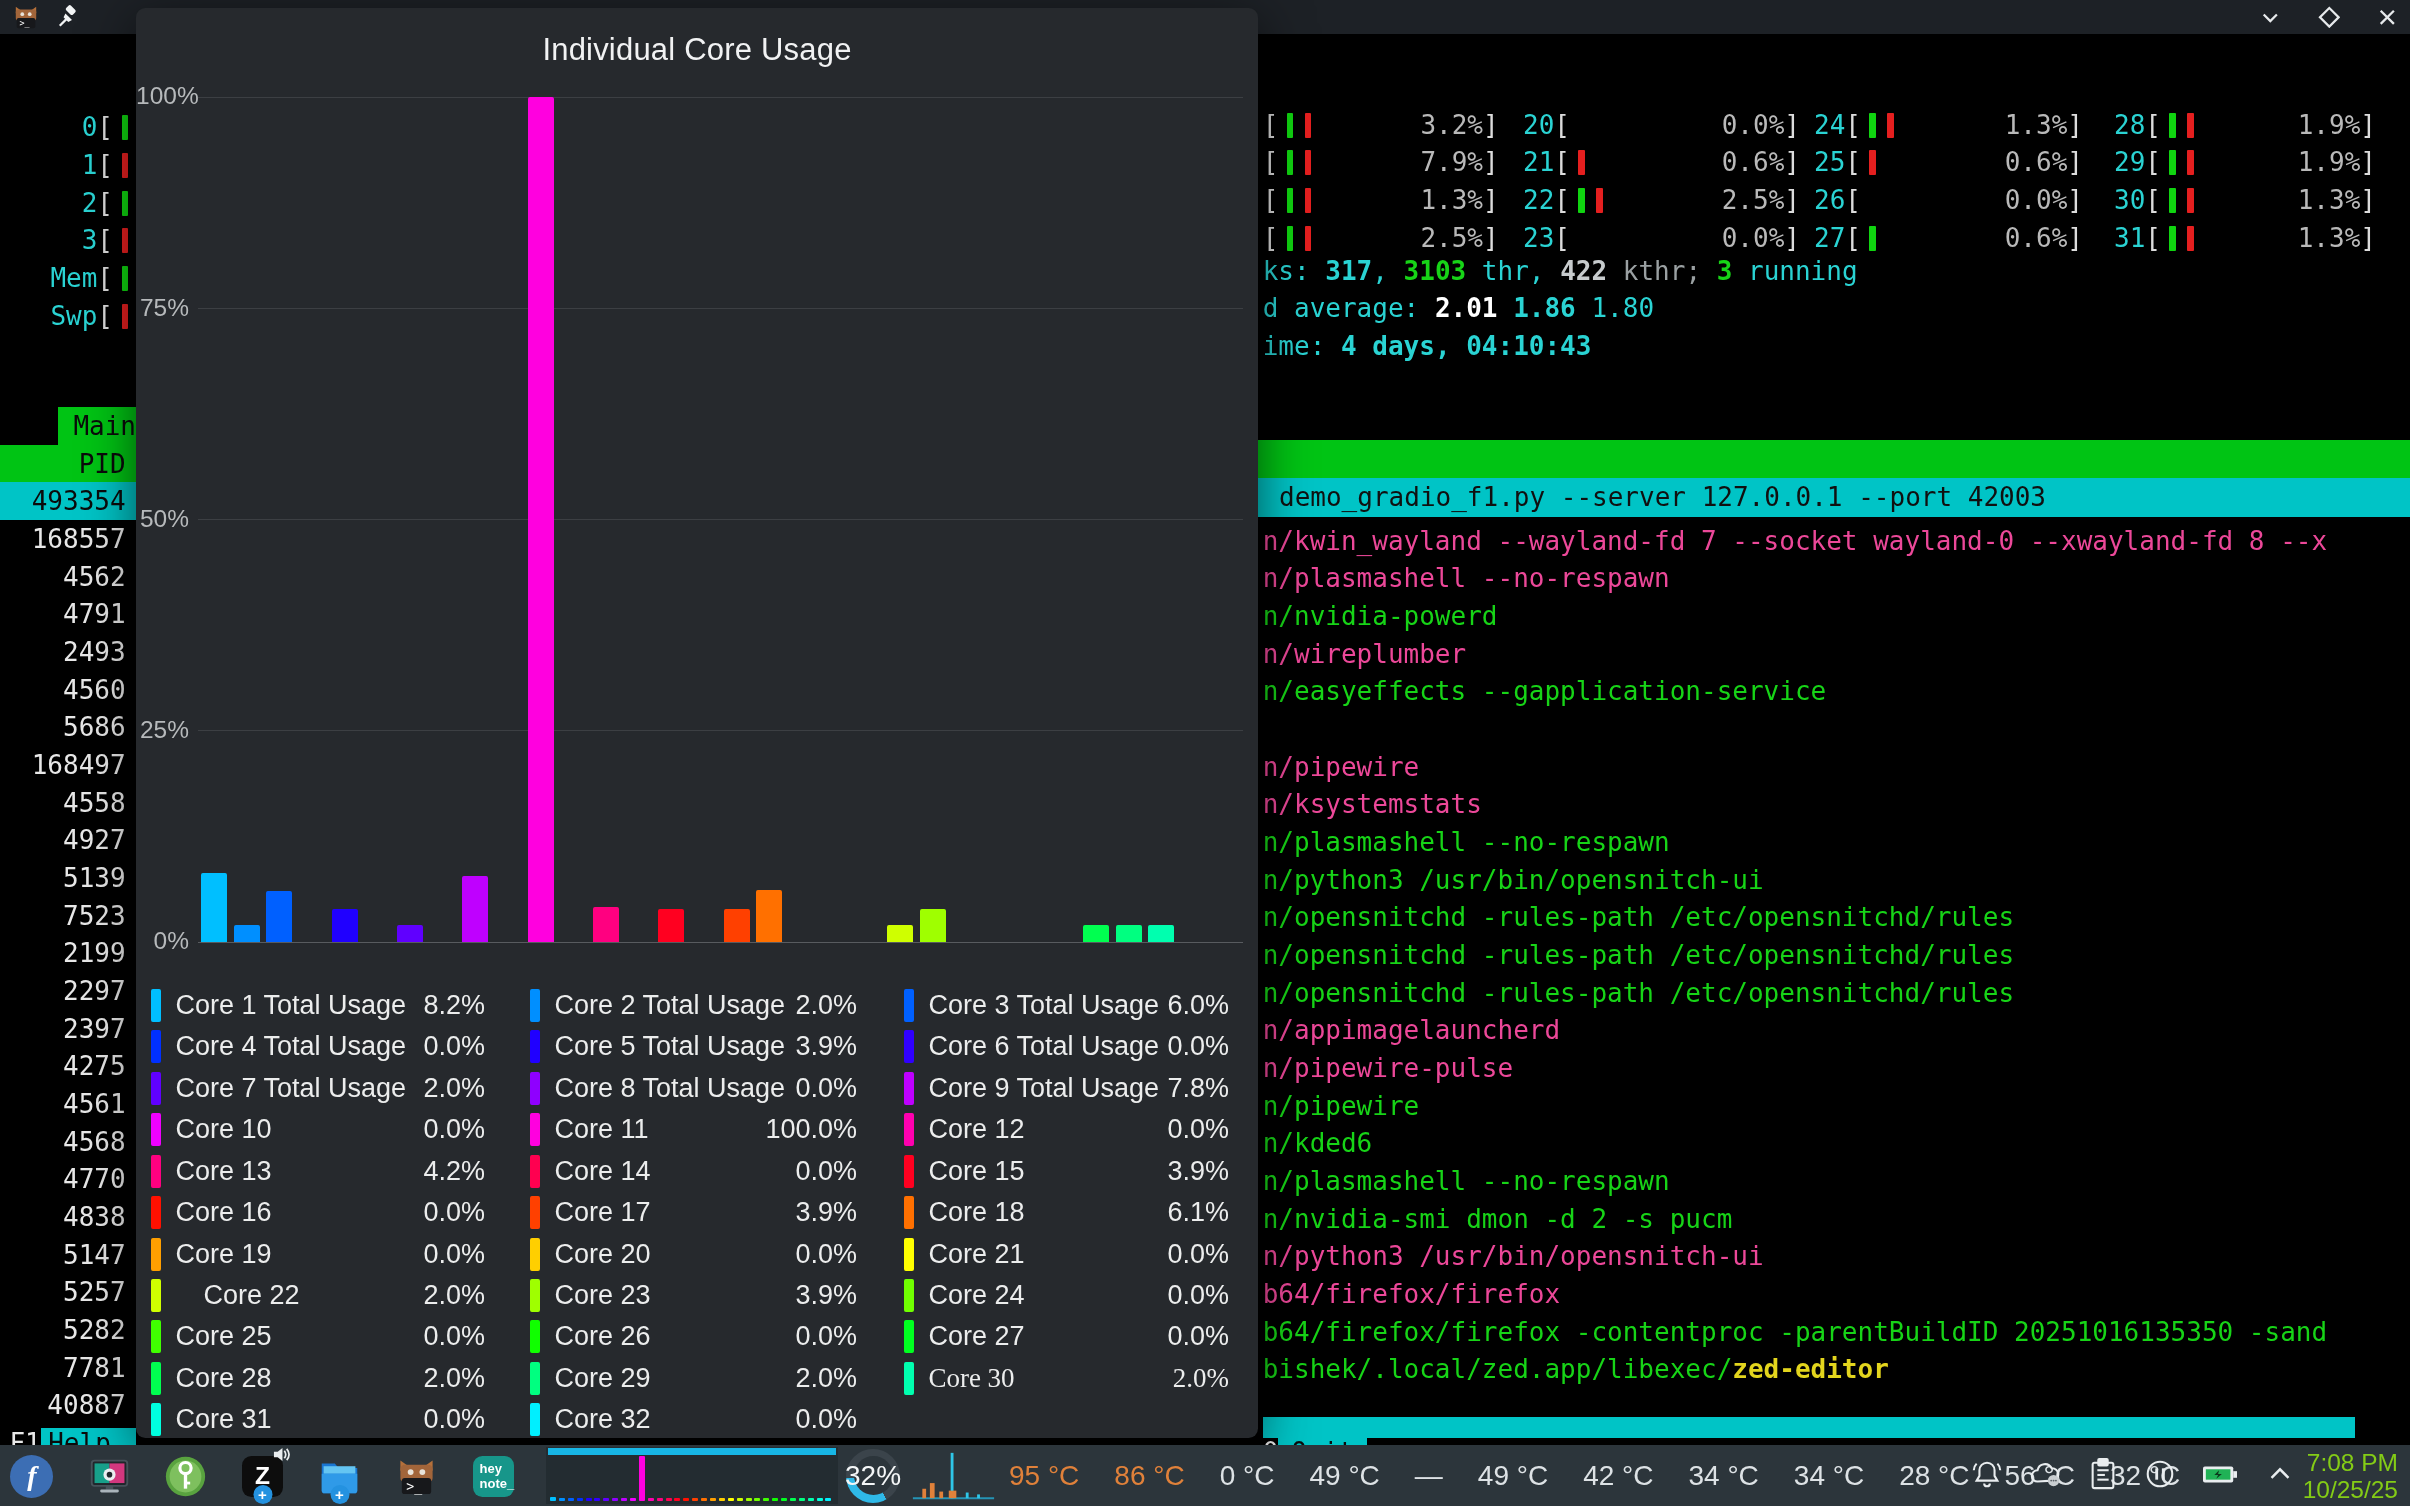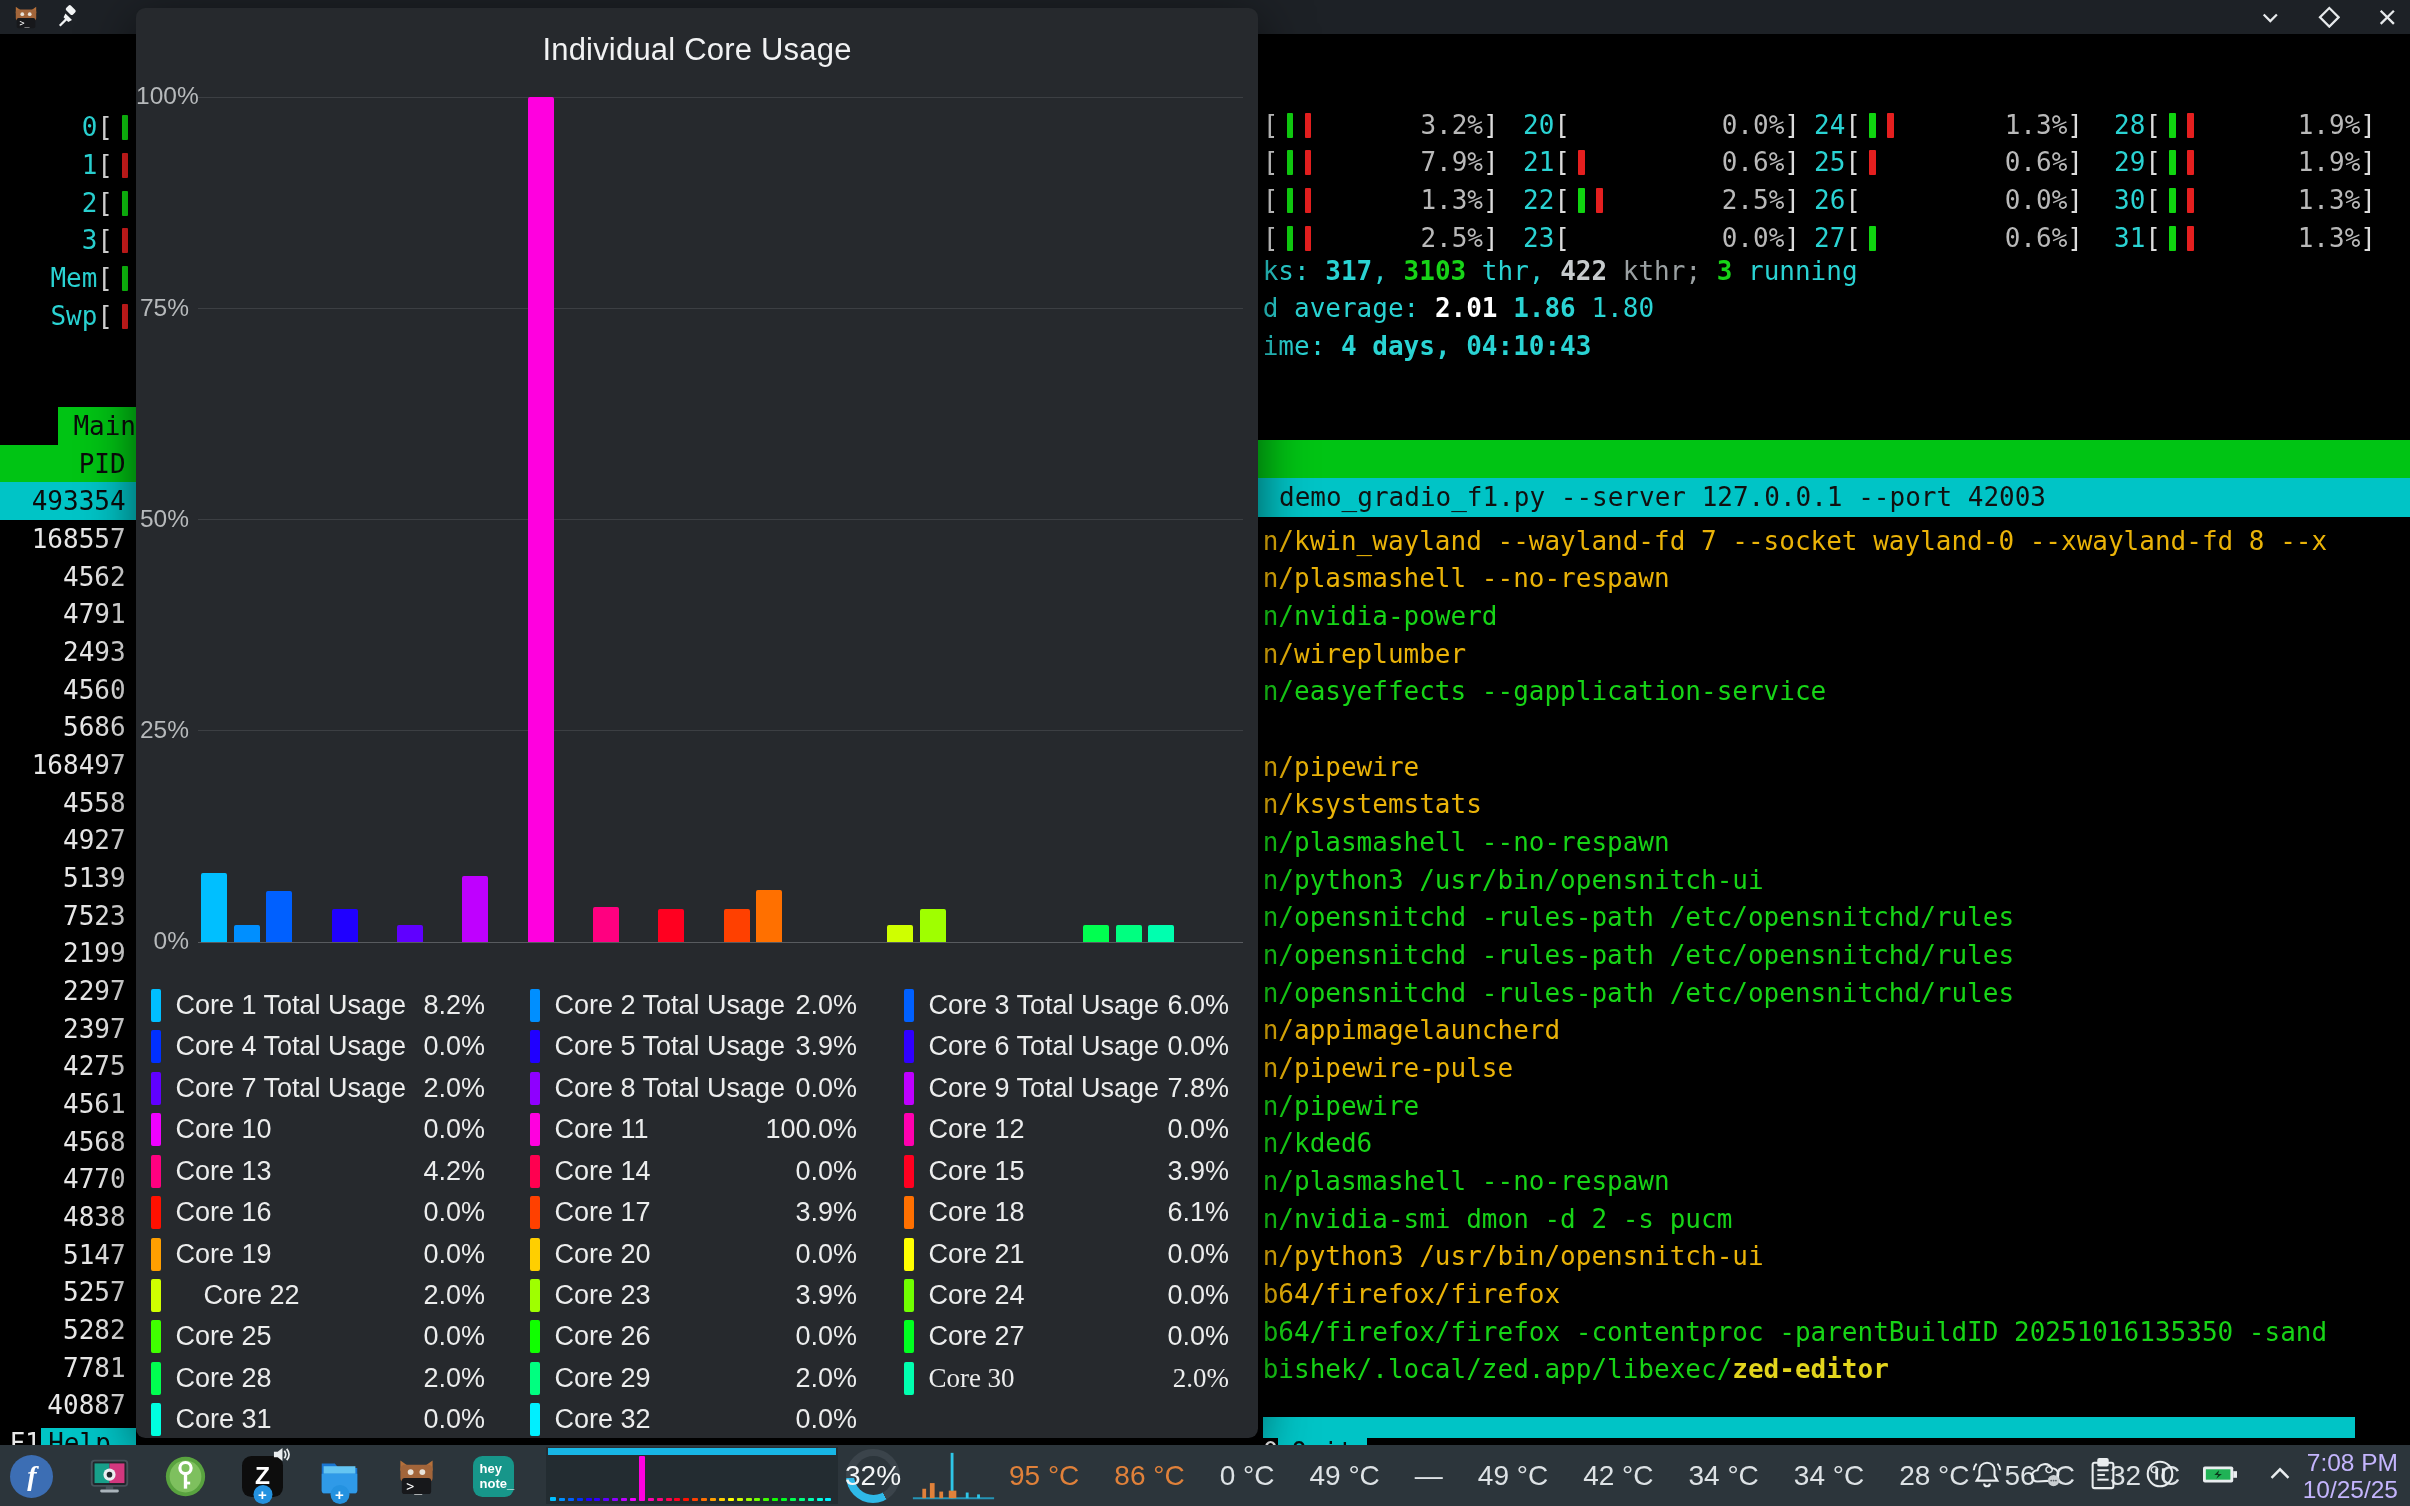--- a/index.html
+++ b/index.html
@@ -15,21 +15,21 @@
 
   
   .term { position:absolute; top:34px; background:#000; z-index:1; overflow:hidden;
     font-family:"DejaVu Sans Mono", monospace; font-size:26px; line-height:38px; }
   .term-left  { left:0; width:136px; height:1473px; }
   .term-right { left:1258px; width:1153px; height:1473px; }
 
   .c-cyan  { color:#2ad3d3; } .c-cyanb { color:#2ad3d3; font-weight:bold; }
   .c-green { color:#17d417; } .c-greenb{ color:#17d417; font-weight:bold; }
   .c-gray  { color:#9aa0a2; } .c-grayb { color:#c7cbcd; font-weight:bold; }
-  .c-white { color:#eab308;text-align:right; } .c-whiteb{ color:#ffffff; font-weight:bold; }
+  .c-white { color:#ec4899;text-align:right; } .c-whiteb{ color:#ffffff; font-weight:bold; }
   .c-yellow{ color:#e3d51d; font-weight:bold; }
   .c-brack { color:#dcdcdc; }
   .c-pct   { color:#b9b9b9; }
 
   .trow { position:absolute; height:38px; white-space:nowrap; }
   .vb { display:inline-block; width:6.6px; height:25.4px; border-radius:0.9px; margin-top:6.6px; }
   .vb.g { background:#10d410; } .vb.r { background:#e51f1f; }
   .meter-prefix { display:inline-block; width:113px; text-align:right; }
   .barbox { display:inline-flex; gap:11.3px; vertical-align:top; margin-left:8.5px; }
 
@@ -76,21 +76,21 @@
   .gauge { position:absolute; left:846px; top:3.8px; width:54px; height:54px; border-radius:50%;
     background:conic-gradient(from 150deg, #2fb9e8 0deg 115deg, #3b444b 115deg 360deg); }
   .gauge-inner { position:absolute; inset:7.5px; border-radius:50%; background:#2c353b; }
   .gauge-txt { position:absolute; inset:0; display:flex; align-items:center; justify-content:center;
     font-size:28px; color:#f4f6f7; }
   #temps { position:absolute; left:1009px; top:0; height:61px; display:flex; align-items:center; gap:35px;
     font-size:28px; color:#dde2e5; white-space:nowrap; }
   .hot { color:#e0813a; }
   .tray { position:absolute; left:1970px; top:0; height:61px; display:flex; align-items:center; gap:23.5px; }
   .tray svg { stroke:#e9edef; fill:none; stroke-width:2.2; }
-  .clock { position:absolute; right:13px; top:3.8px; text-align:right; color:#c4b5fd; font-size:24.5px; line-height:27px; }
+  .clock { position:absolute; right:13px; top:3.8px; text-align:right; color:#84cc16; font-size:24.5px; line-height:27px; }
   .zed-ic { background:#0d0d0d; border-radius:9.4px; color:#fff; display:flex; align-items:center; justify-content:center; font-weight:bold; }
   .hey-ic { background:#17968a; border-radius:9.4px; color:#fff; font-weight:bold; display:flex; flex-direction:column;
     align-items:flex-start; justify-content:center; padding-left:6.6px; font-size:13px; line-height:15px; }
   .fed-ic { background:#3c6eb4; border-radius:50%; color:#fff; display:flex; align-items:center; justify-content:center;
     font-size:28px; font-weight:bold; font-family:"Liberation Serif", serif; font-style:italic; }
 </style>
 </head>
 <body>
 
 <div class="titlebar">

